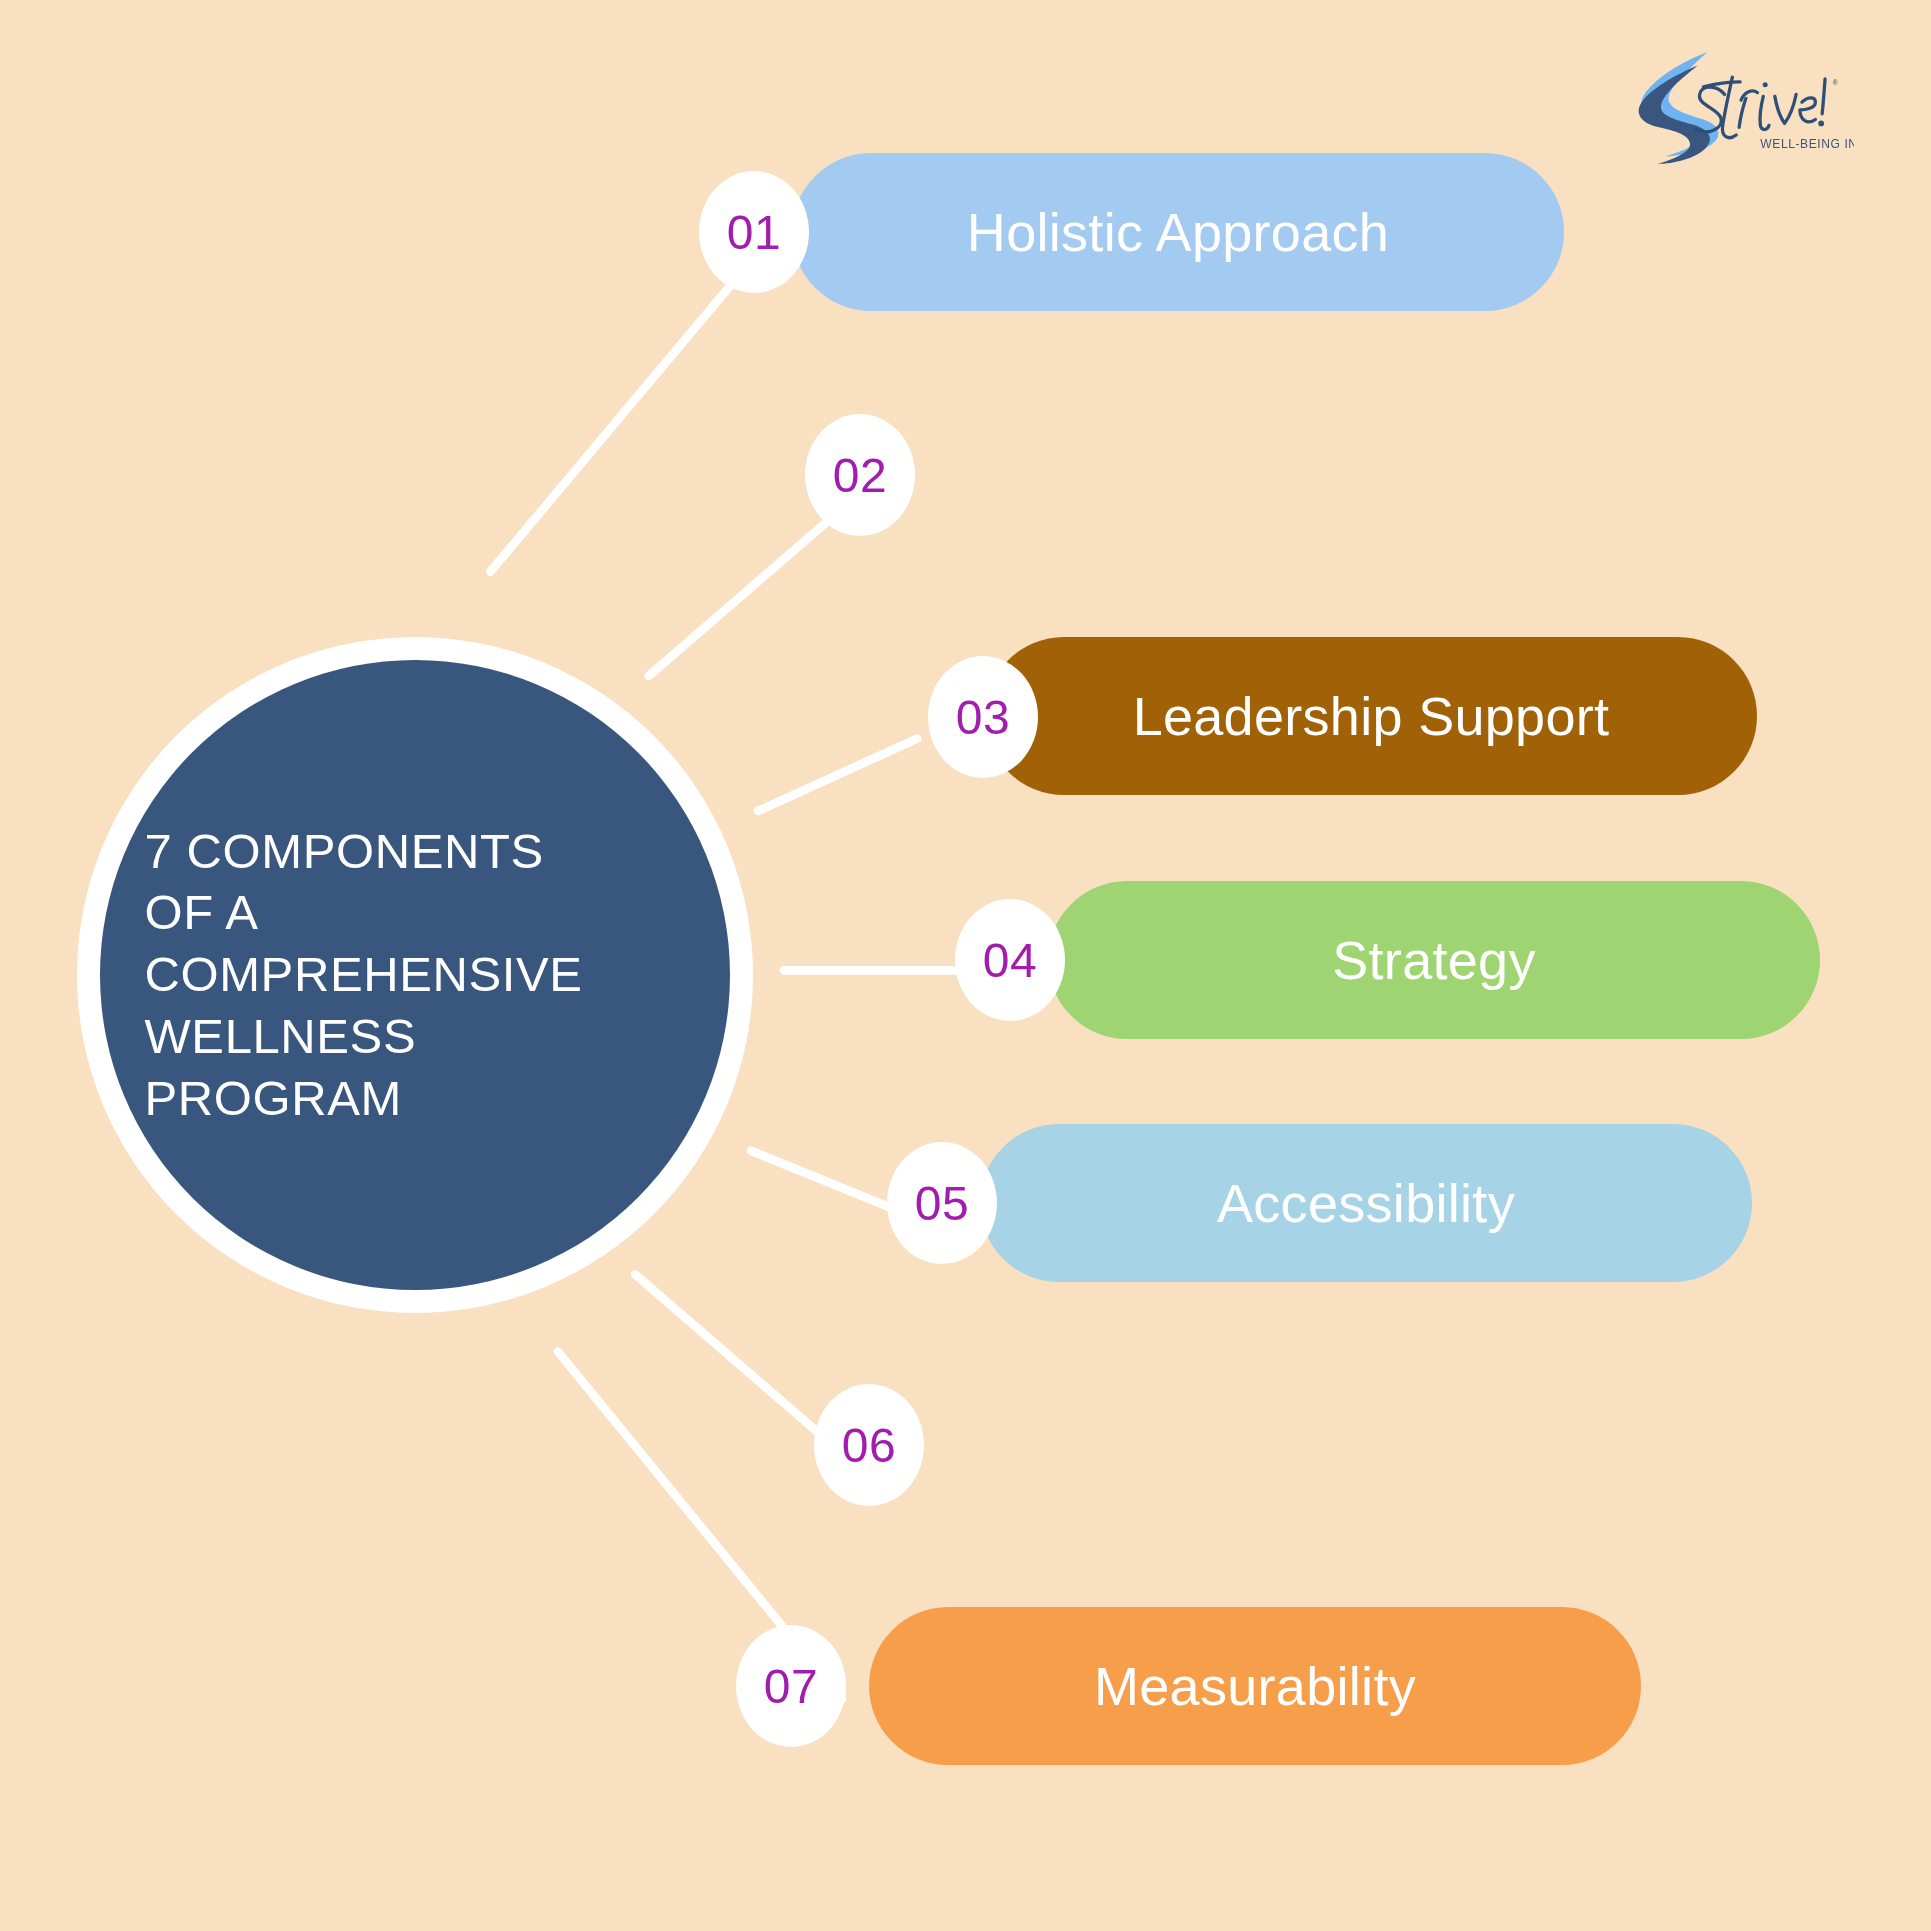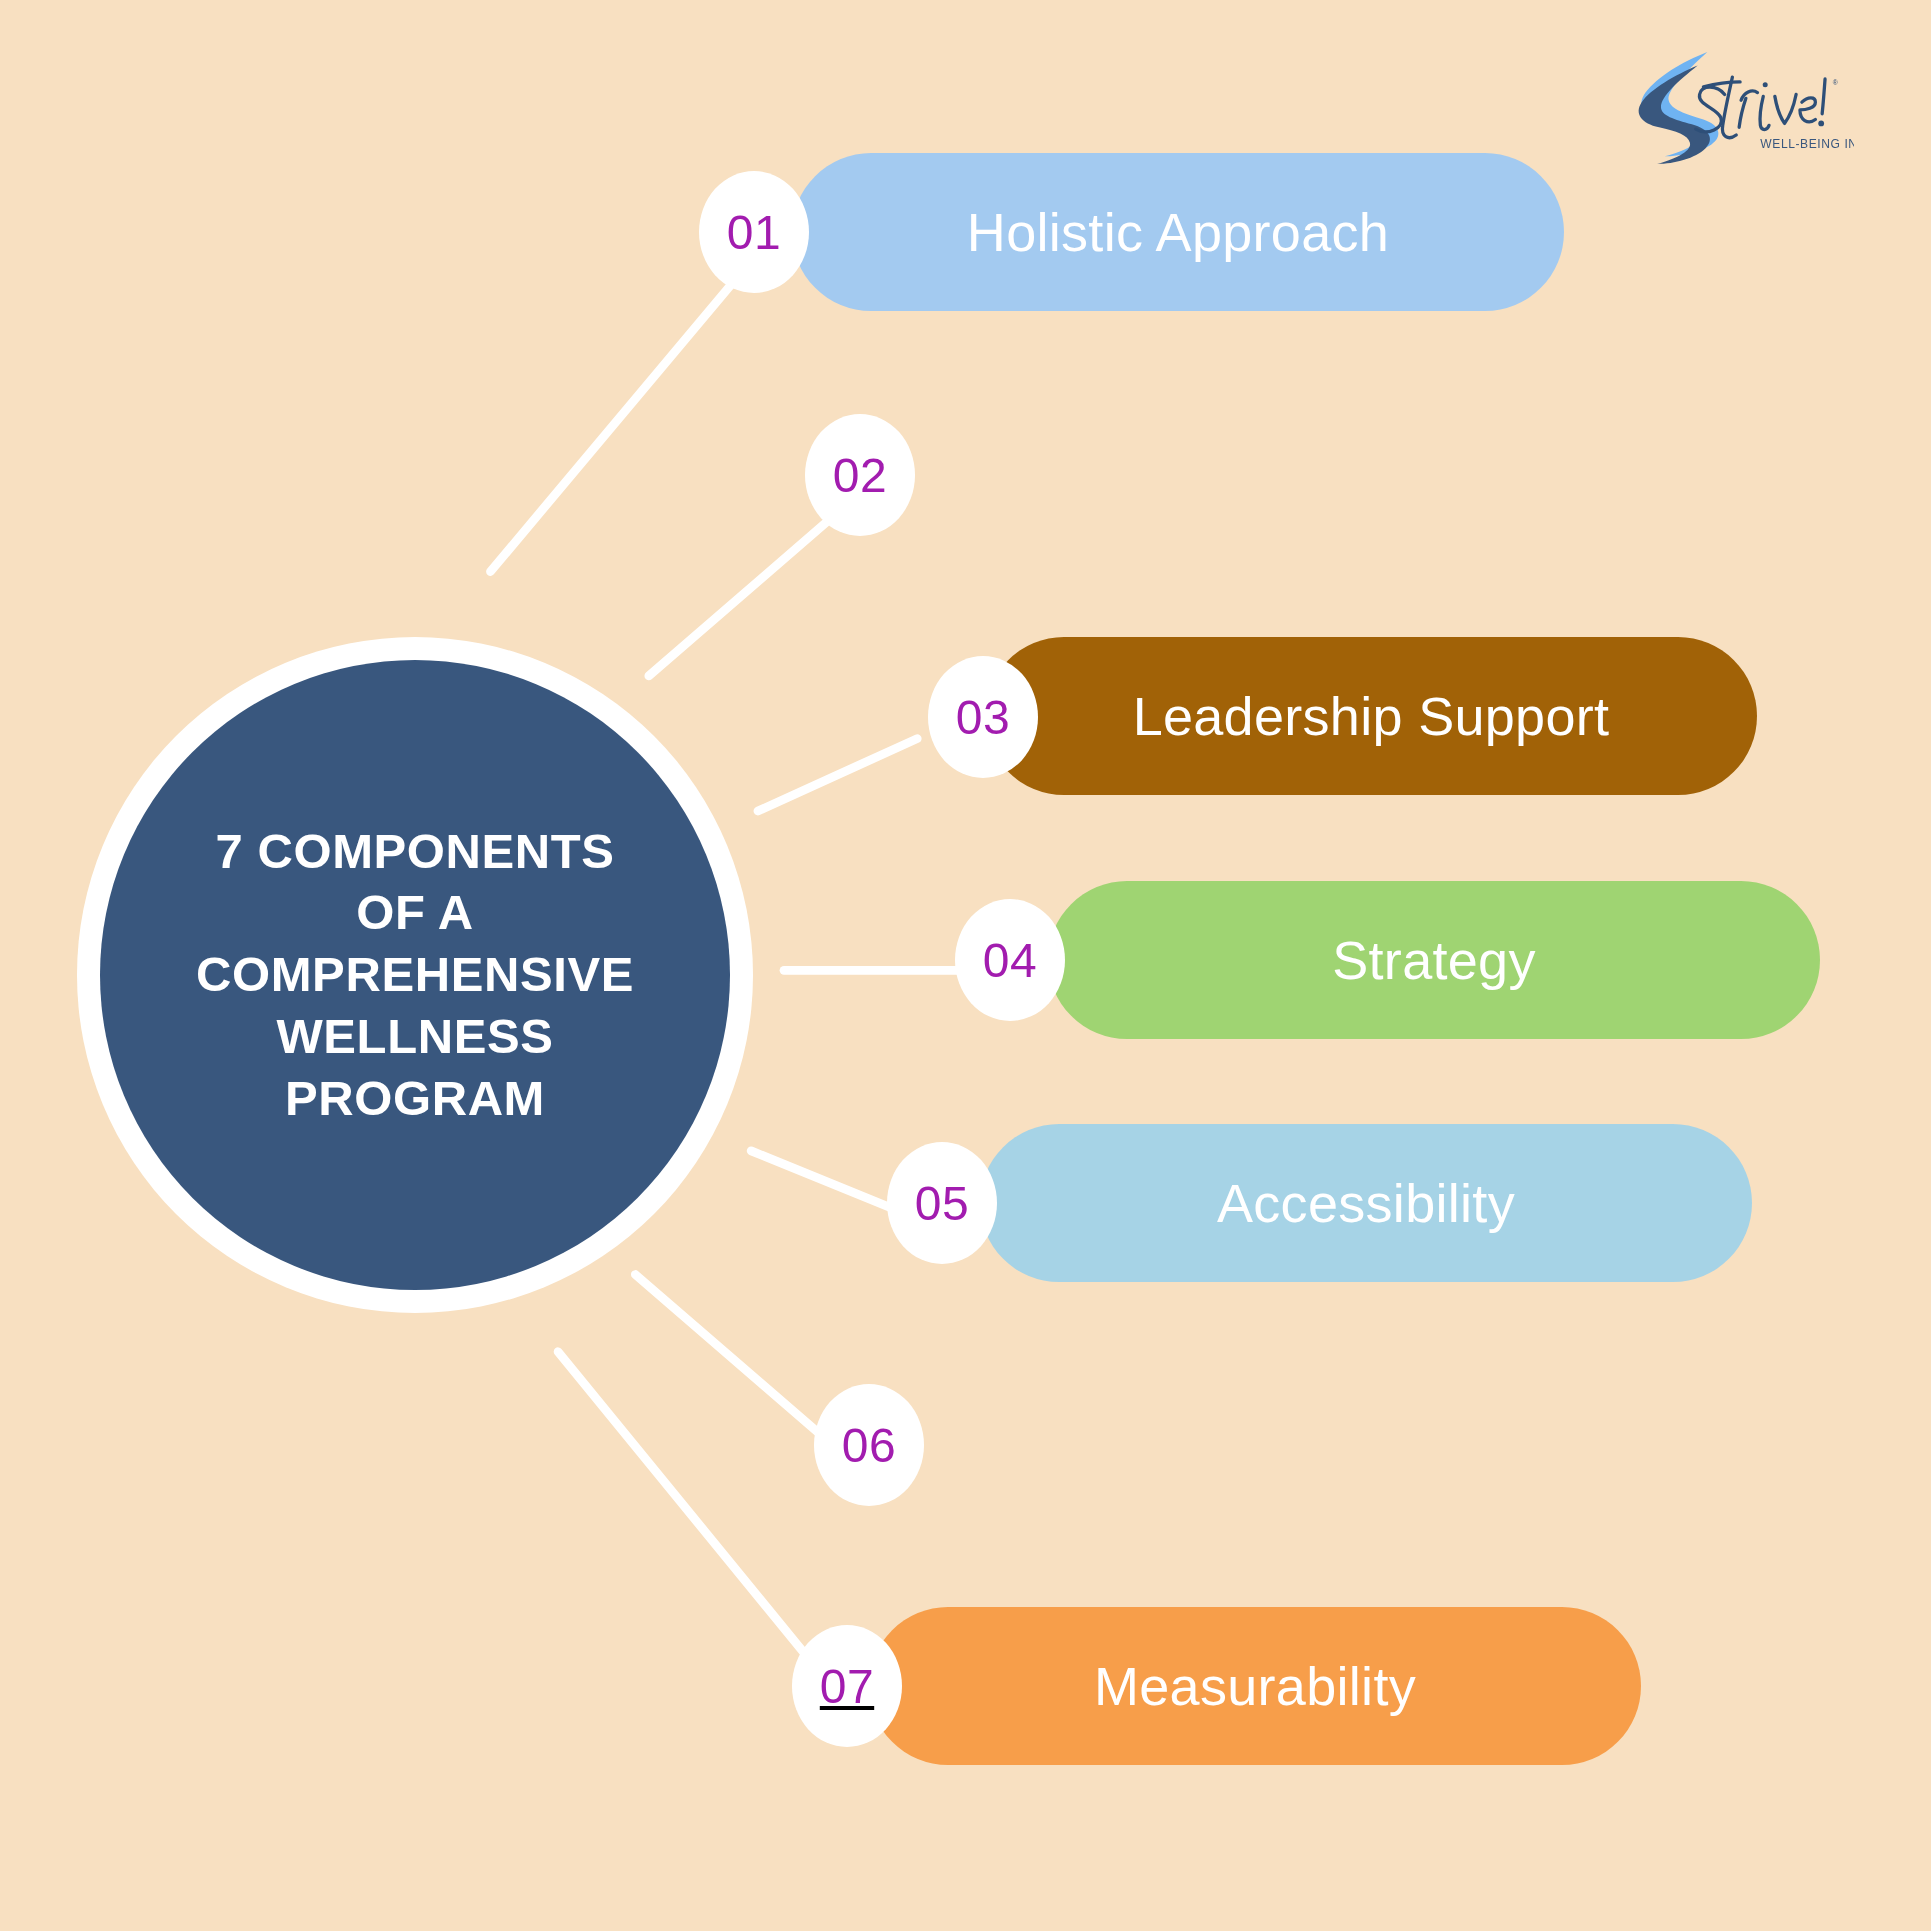--- a/index.html
+++ b/index.html
@@ -39,22 +39,21 @@
     width:630px; height:630px;
     border-radius:50%;
     background:#39577E;
     display:flex; align-items:center; justify-content:center;
   }
   #hub-title {
     color:#FFFFFF;
     font-size:49px;
     line-height:1.26;
     letter-spacing:0.6px;
-    text-align:center;
-    font-weight:700;
+    font-weight:400;
     width:541px;
     white-space:pre-line;
   }
 
   
   .pill {
     position:absolute;
     display:flex;
     align-items:center;
     border-radius:965px;
@@ -159,21 +158,21 @@
     <span class="badge-num">05</span>
   </div>
 
   <div class="badge" style="left:814px; top:1384px;">
     <span class="badge-num">06</span>
   </div>
 
   <div class="pill" style="left:869px; top:1607px; width:772px; background:#F79E4A;">
     <span class="pill-label">Measurability</span>
   </div>
-  <div class="badge" style="left:792px; top:1625px;text-decoration:underline;">
+  <div class="badge" style="left:736px; top:1625px;">
     <span class="badge-num">07</span>
   </div>
 
   <div id="logo">
     <svg width="222" height="126" viewBox="0 0 230 130" xmlns="http://www.w3.org/2000/svg">
 
       <path d="M78 8 C52 18 26 34 14 50 C4 64 12 74 30 78 C48 82 62 86 66 94
                C70 102 58 110 34 116 C48 116 70 112 82 104 C94 96 92 84 74 78
                C56 72 40 68 38 58 C36 48 54 30 78 8 Z" fill="#6FB3F2"></path>
 

